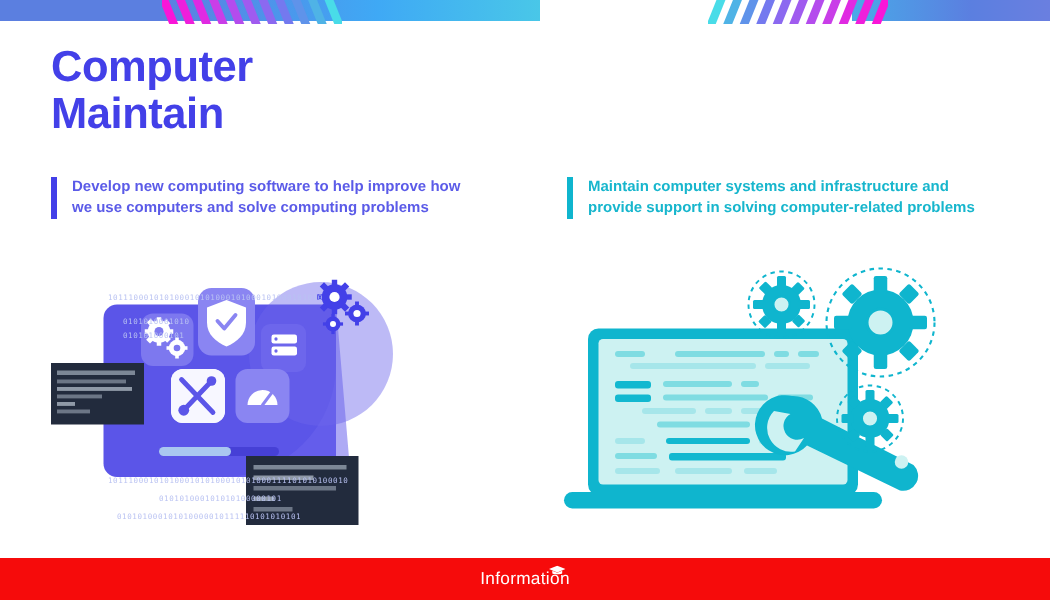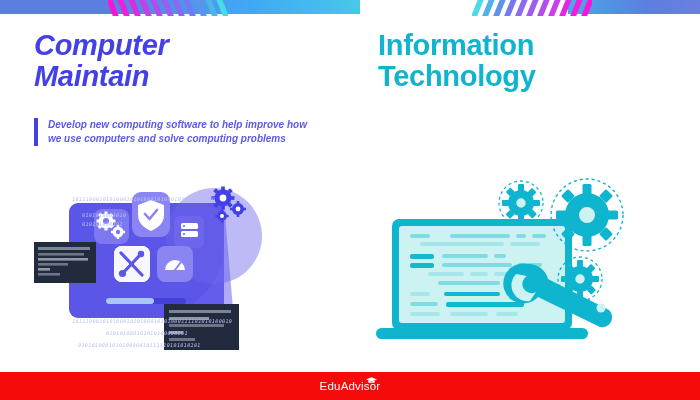--- a/index.html
+++ b/index.html
@@ -16,21 +16,21 @@
   .stripe{position:absolute;top:-6px;width:6px;height:30px;}
   .bar-left{position:absolute;top:0;left:0;width:360px;height:14px;
     background:linear-gradient(90deg,#5b7fe0 0%,#5b7fe0 30%,#3fa9f5 70%,#49c7e8 100%);}
   .bar-right{position:absolute;top:0;left:568px;width:132px;height:14px;
     background:linear-gradient(90deg,#49a9e8 0%,#5b7fe0 60%,#6a7fe0 100%);}
 
   
   .panel{position:absolute;top:18px;height:350px;background:#ffffff;}
   .panel-left{left:14px;width:332px;
     background:linear-gradient(110deg,#f915d8 0%,#e22ae0 25%,#a45df0 55%,#49dce8 100%);
-    padding:1.6px;box-sizing:border-box;font-style:italic;}
+    padding:1.6px;box-sizing:border-box;}
   .panel-right{left:358px;width:332px;
     background:linear-gradient(110deg,#49dce8 0%,#6fc6ee 30%,#b054ee 70%,#f915d8 100%);
     padding:1.6px;box-sizing:border-box;}
 
   .pad{position:absolute;left:0;top:0;right:0;bottom:0;background:#fff;}
 
   .title{position:absolute;left:20px;top:12px;width:290px;
     font-size:29px;font-weight:bold;line-height:1.08;letter-spacing:-0.3px;}
   .title-cs{color:#4340e8;}
   .title-it{color:#0fb5ce;}
@@ -227,25 +227,25 @@
           </g>
         </svg>
       </div>
 
     </div>
   </div>
 
   <div class="panel panel-right">
     <div class="pad">
 
-      <div class="title title-it">
-        <div>Information</div>
-        <div>Technology</div>
-      </div>
-
+
+      <div class="bodywrap">
+        <div class="accent accent-it"></div>
+        <div class="bodytext body-it">Maintain computer systems and infrastructure and provide support in solving computer-related problems</div>
+      </div>
 
       <div class="illo">
         <svg width="330" height="185" viewBox="0 0 330 185">
 
           <rect x="34" y="41" width="180" height="111" rx="7" fill="#0fb5ce"></rect>
           <rect x="41" y="48" width="166" height="97" rx="3" fill="#cdf2f2"></rect>
           <rect x="18" y="150" width="212" height="11" rx="5.5" fill="#0fb5ce"></rect>
 
           <g>
             <rect x="52" y="56" width="20" height="4" rx="2" fill="#7fdce2"></rect>
@@ -334,21 +334,21 @@
             <circle cx="222" cy="101" r="5.5" fill="none" stroke="#0fb5ce" stroke-width="1.6"></circle>
           </g>
         </svg>
       </div>
 
     </div>
   </div>
 
   <div class="footer">
     <div class="brandwrap">
-      <span class="brand">EduAdvisor</span>
+      <span class="brand">Information</span>
       <svg class="cap" viewBox="0 0 20 12" style="position:absolute;left:calc(50% + 16px);top:5px;width:11px;height:7px;">
         <path d="M10 0 L20 4 L10 8 L0 4 Z" fill="#ffffff"></path>
         <path d="M4 6 v3 c0 1.6 12 1.6 12 0 V6 l-6 2.4 Z" fill="#ffffff"></path>
       </svg>
     </div>
   </div>
 
 </div>
 
 </body></html>

